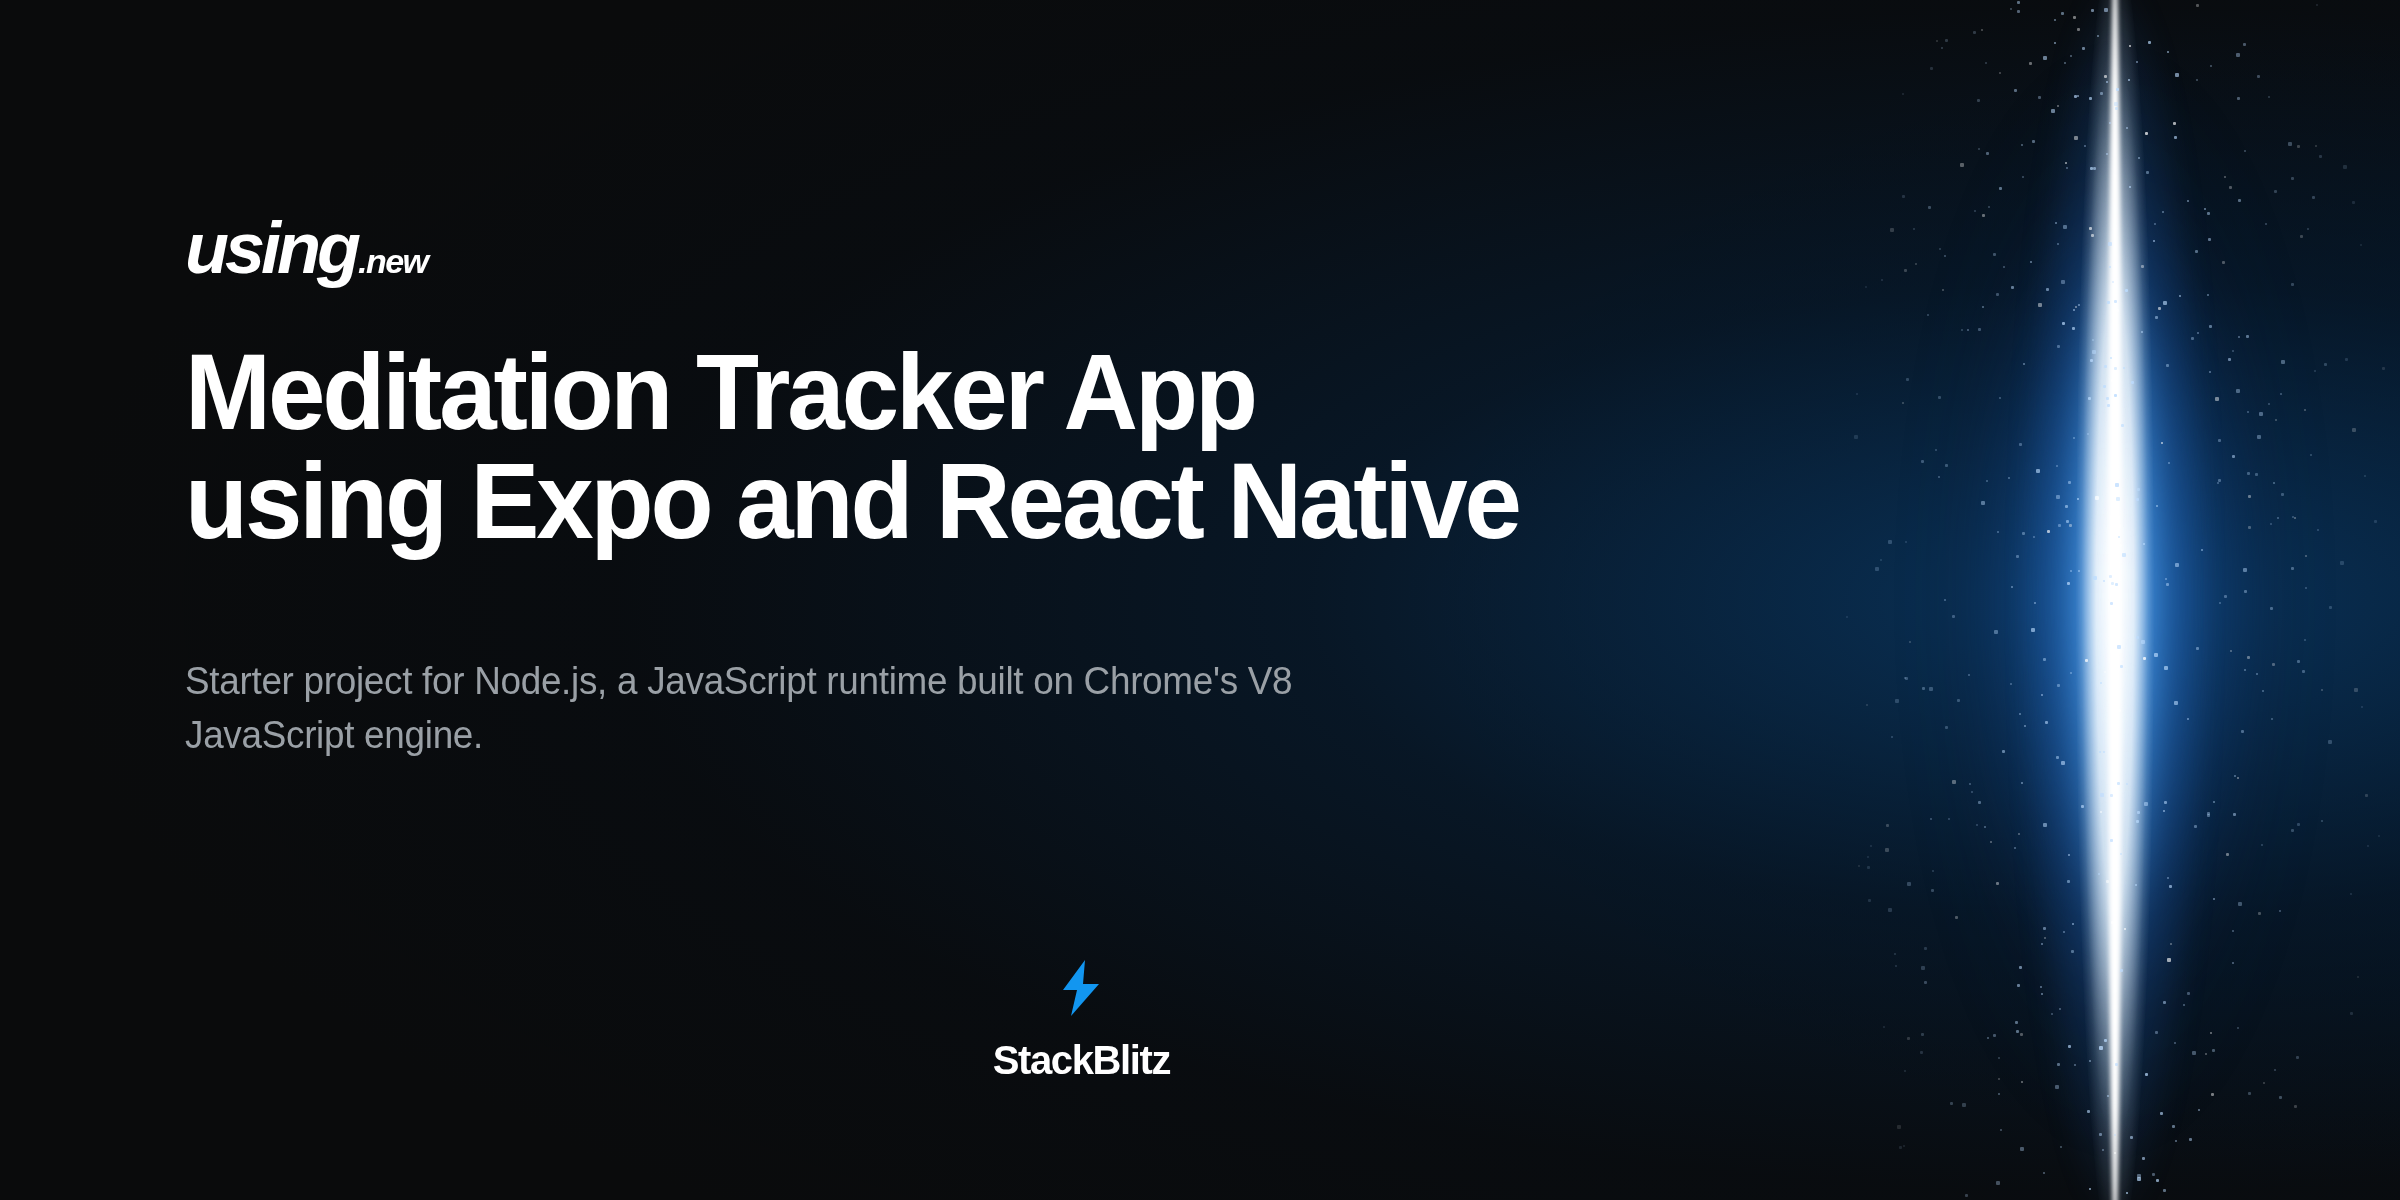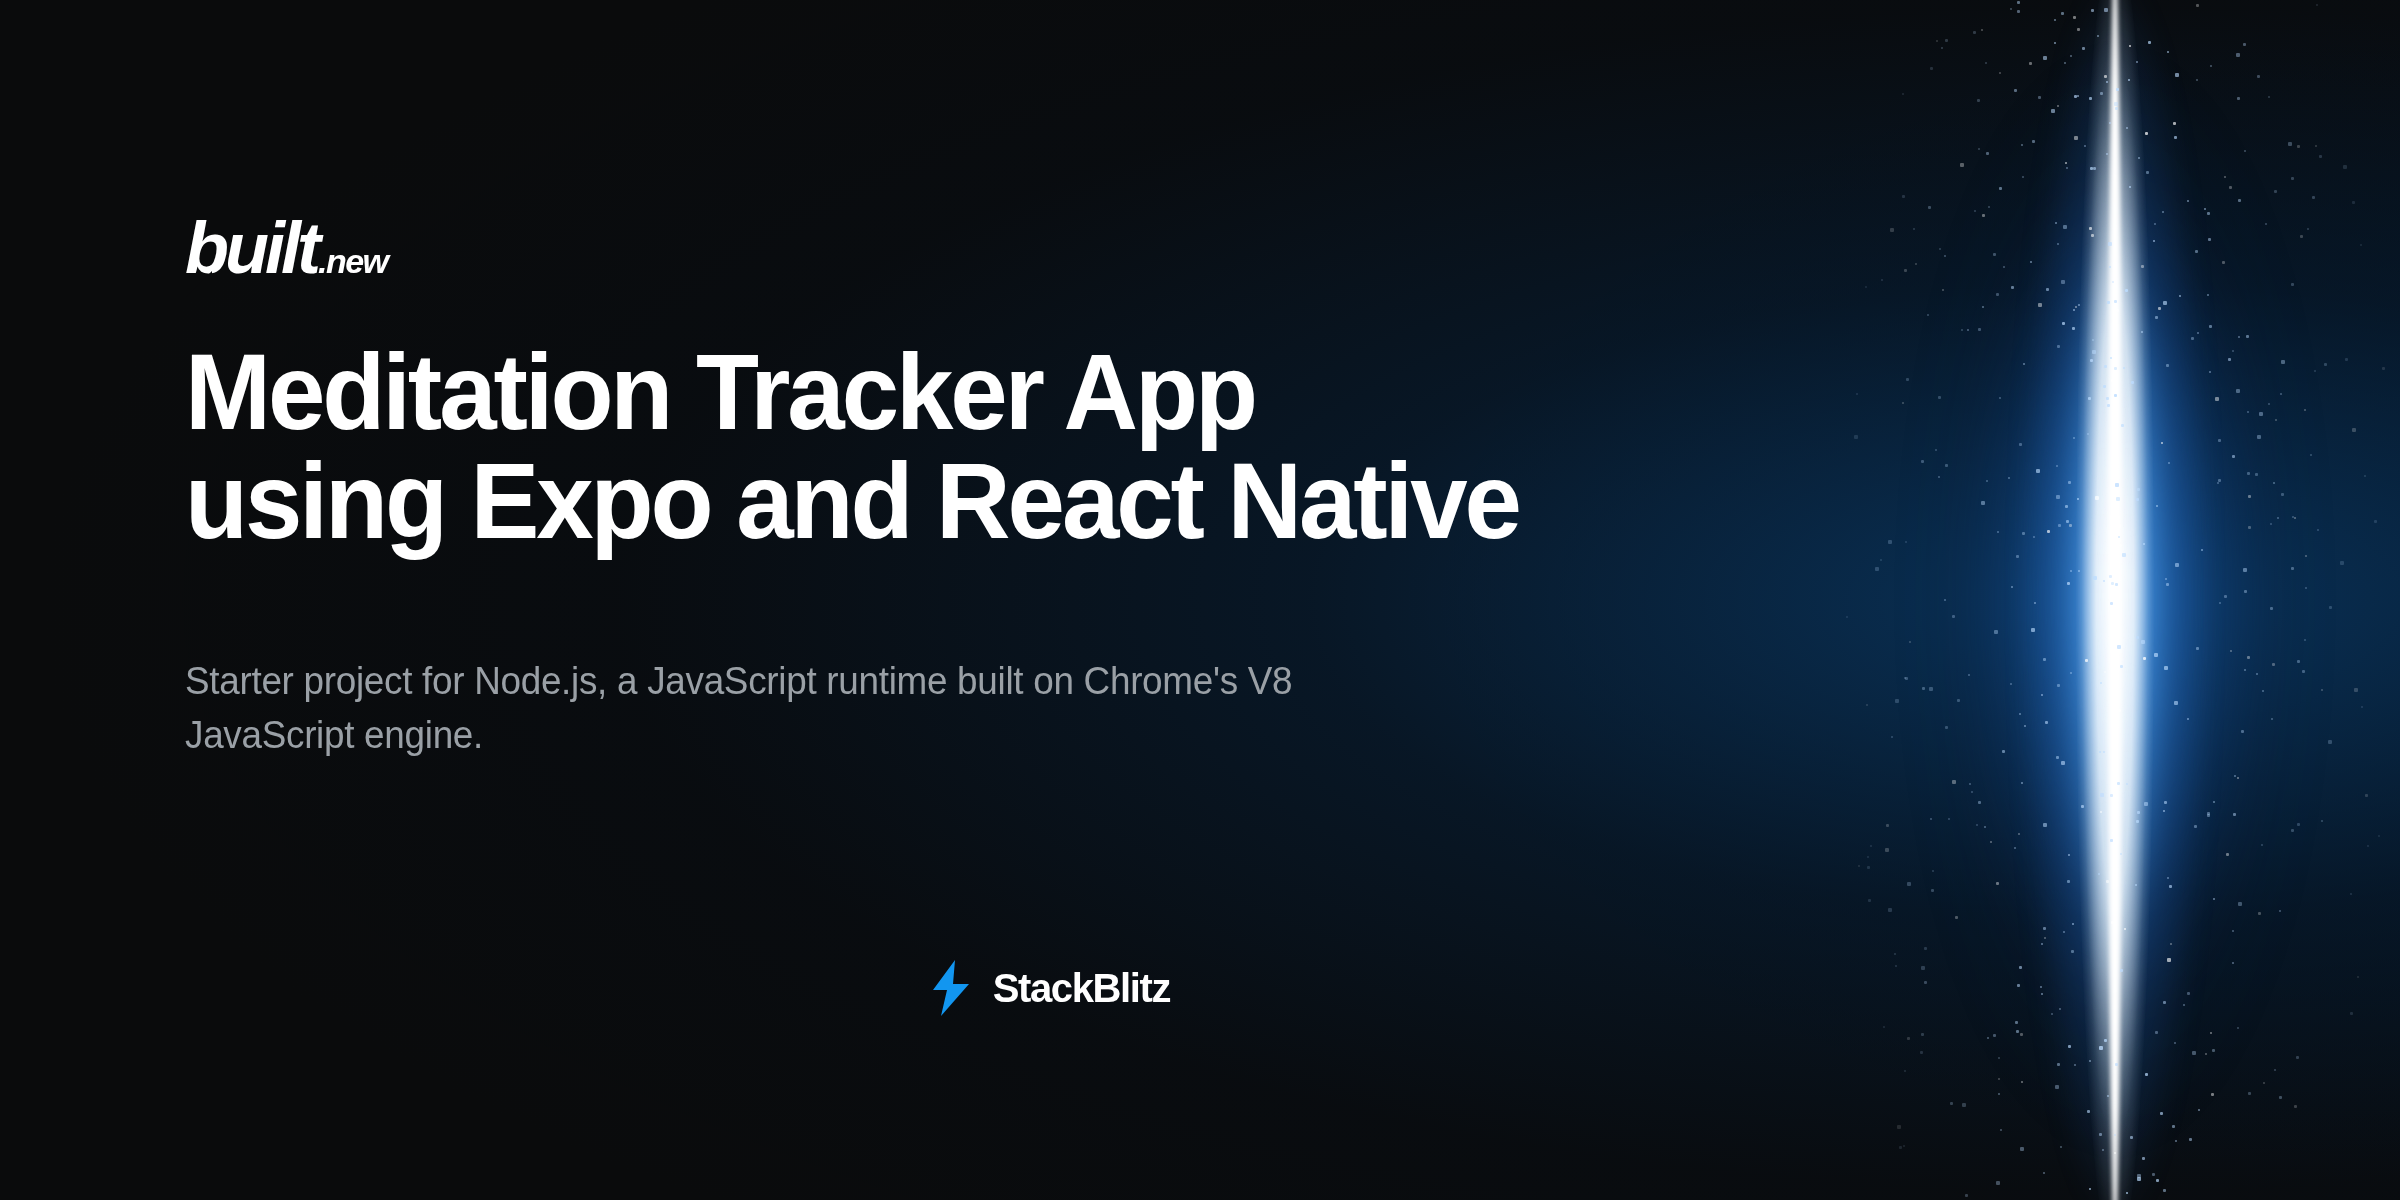--- a/index.html
+++ b/index.html
@@ -210,20 +210,21 @@
     color:#ffffff;
     white-space:nowrap;
   }
 
   .footer-right {
     position:absolute;
     right:1230px; top:960px;
     display:flex;
     align-items:center;
     gap:22px;
+    flex-direction:column;
   }
   .sb-bolt { flex:0 0 auto; display:block; }
   .sb-name {
     font-family:"Liberation Sans", sans-serif;
     font-weight:bold;
     font-size:40px;
     letter-spacing:-1.4px;
     color:#ffffff;
     white-space:nowrap;
   }
@@ -751,21 +752,21 @@
         <i style="left: 152.2px; top: 591.3px; width: 2px; height: 2px; opacity: 0.39;"></i>
         <i style="left: 197.6px; top: 718.3px; width: 3px; height: 3px; opacity: 0.46;"></i>
         <i style="left: 387.4px; top: 410.1px; width: 2px; height: 2px; opacity: 0.3;"></i>
         <i style="left: 322.4px; top: 937.2px; width: 2px; height: 2px; opacity: 0.46;"></i>
       </div>
   </div>
 
   <div class="content">
 
     <div class="logo">
-      <span class="logo-mark">built</span>
+      <span class="logo-mark">using</span>
       <span class="logo-tld">.new</span>
     </div>
 
     <h1 class="title">Meditation Tracker App
 using Expo and React Native</h1>
 
     <p class="subtitle">Starter project for Node.js, a JavaScript runtime built on Chrome's V8
 JavaScript engine.</p>
 
   </div>

